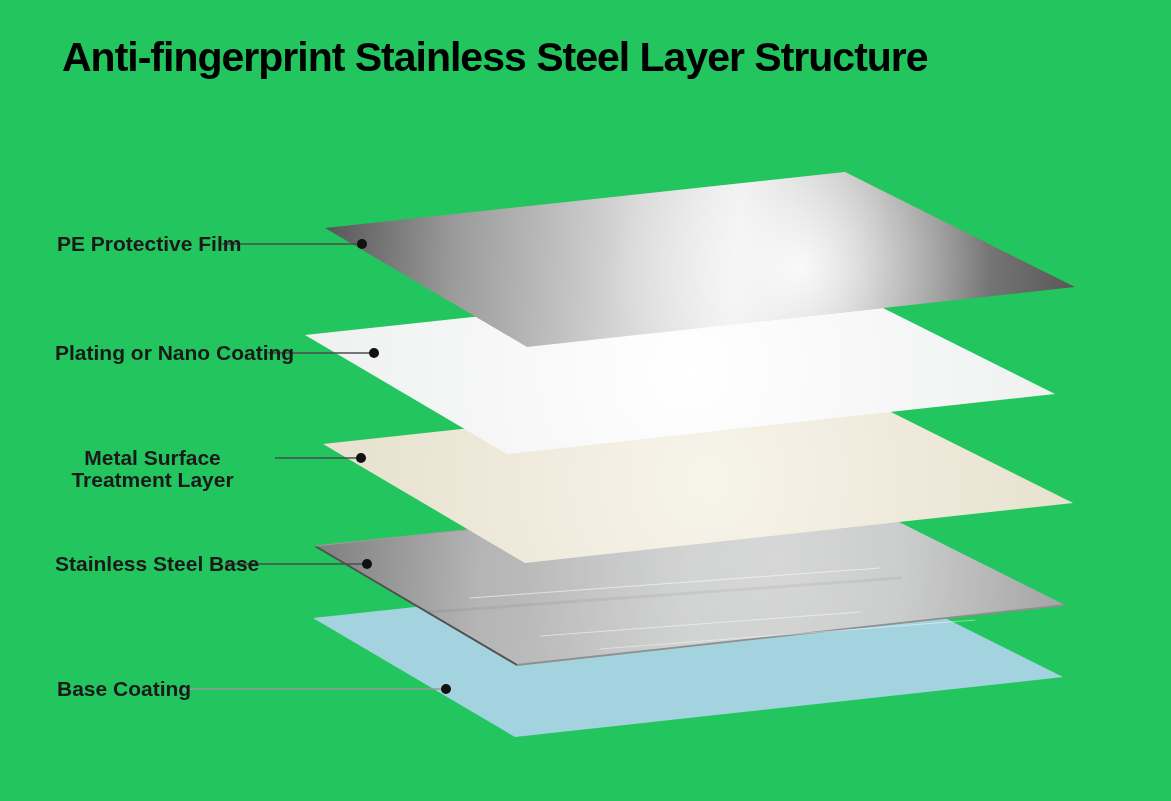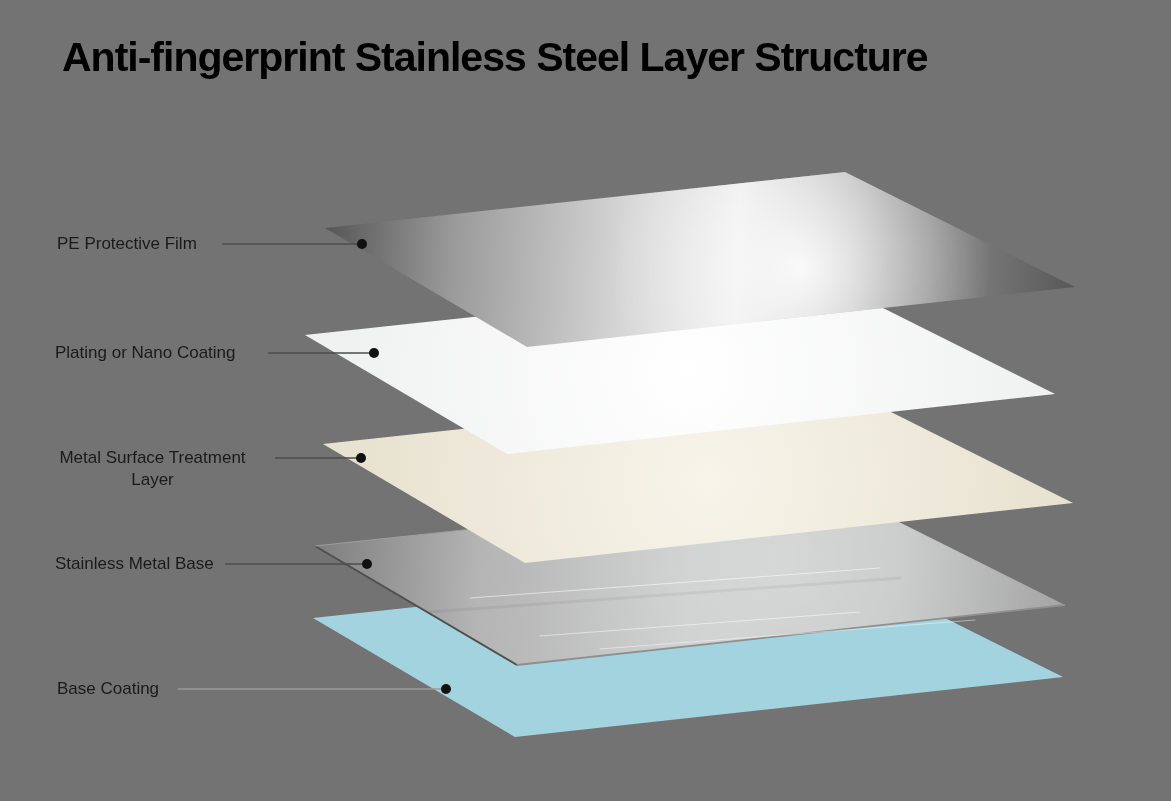--- a/index.html
+++ b/index.html
@@ -7,34 +7,34 @@
     position:relative;width:1171px;height:801px;background:#ffffff;
     font-family:"Liberation Sans",sans-serif;overflow:hidden;
   }
   #title{
     position:absolute;left:62px;top:34px;margin:0;
     font-size:41px;font-weight:bold;letter-spacing:-1px;color:#000;
     white-space:nowrap;
   }
   #diagram-svg{position:absolute;left:0;top:0;}
   .layer-label{
-    position:absolute;font-size:17px;font-weight:normal;color:#1a1a1a;
+    position:absolute;font-size:21px;font-weight:bold;color:#1a1a1a;
     line-height:22px;white-space:nowrap;
   }
   .layer-label.centered{white-space:normal;text-align:center;}
   #label-0{left:57px;top:233px;}
   #label-1{left:55px;top:342px;}
   #label-2{left:40px;top:447px;width:225px;}
   #label-3{left:55px;top:553px;}
   #label-4{left:57px;top:678px;}
 </style>
 </head>
 <body>
 
-<div id="stage" style="background: #737373;">
+<div id="stage" style="background: #22c55e;">
   <h1 id="title" style="color: rgb(0, 0, 0);">Anti-fingerprint Stainless Steel Layer Structure</h1>
 
   <svg id="diagram-svg" width="1171" height="801" viewBox="0 0 1171 801">
       <defs>
         <linearGradient id="grad0" gradientUnits="userSpaceOnUse" x1="325" y1="240" x2="1075" y2="280">
           <stop offset="0" stop-color="#565656"></stop>
           <stop offset="0.17" stop-color="#9a9a9a"></stop>
           <stop offset="0.4" stop-color="#d6d6d6"></stop>
           <stop offset="0.55" stop-color="#e9e9e9"></stop>
           <stop offset="0.75" stop-color="#979797"></stop>
@@ -100,15 +100,15 @@
         <line x1="225" y1="564" x2="367" y2="564" stroke="#4d4d4d" stroke-width="1.3"></line>
         <circle cx="367" cy="564" r="5" fill="#111111"></circle>
         <line x1="178" y1="689" x2="446" y2="689" stroke="#9a9a9a" stroke-width="1.3"></line>
         <circle cx="446" cy="689" r="5" fill="#111111"></circle>
       </g>
     </svg>
 
   <div class="layer-label" id="label-0" style="color: rgb(26, 26, 26);">PE Protective Film</div>
   <div class="layer-label centered" id="label-2" style="color: rgb(26, 26, 26);">Metal Surface Treatment Layer</div>
   <div class="layer-label" id="label-1" style="color: rgb(26, 26, 26);">Plating or Nano Coating</div>
-  <div class="layer-label" id="label-3" style="color: rgb(26, 26, 26);">Stainless Metal Base</div>
+  <div class="layer-label" id="label-3" style="color: rgb(26, 26, 26);">Stainless Steel Base</div>
   <div class="layer-label" id="label-4" style="color: rgb(26, 26, 26);">Base Coating</div>
 </div>
 
 </body></html>

